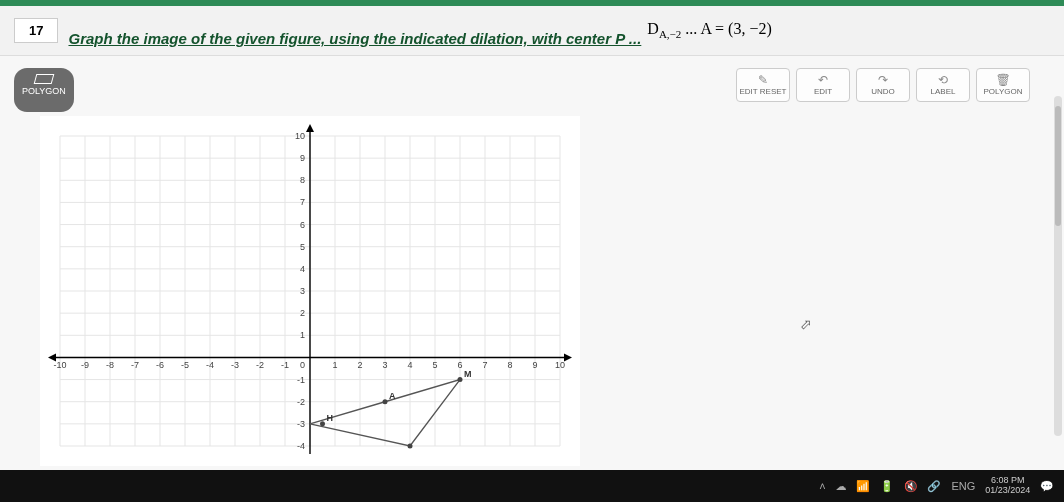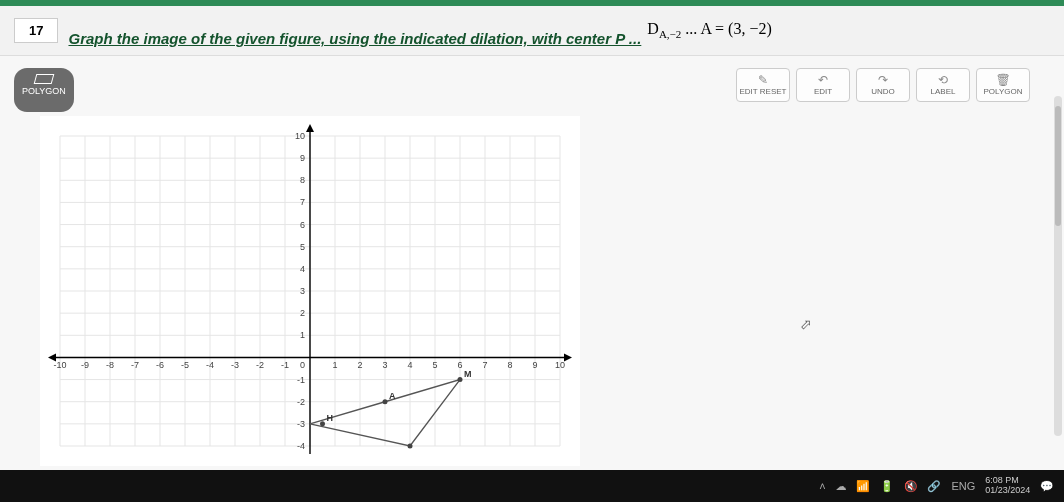--- a/index.html
+++ b/index.html
@@ -23,21 +23,21 @@
   .gridline { stroke: #e5e5e5; stroke-width: 1; }
   .ticklabel { font-size: 9px; fill: #444; }
   .shape { fill: none; stroke: #555; stroke-width: 1.4; }
   .pt { fill: #444; }
   .ptlabel { font-size: 9px; fill: #333; font-weight: bold; }
   .cursor { position: absolute; font-size: 14px; color: #555; }
   .taskbar { position: absolute; bottom: 0; left: 0; right: 0; height: 32px; background: #111; display: flex; align-items: center; justify-content: flex-end; padding: 0 10px; gap: 10px; color: #ccc; font-size: 10px; }
   .taskbar .left { flex: 1; display:flex; gap:14px; margin-left:220px;}
   .tray { display: flex; align-items: center; gap: 10px; }
   .trayico { color: #aaa; font-size: 11px; }
-  .clock { text-align: left; line-height: 1.1; font-size: 9px; }
+  .clock { text-align: center; line-height: 1.1; font-size: 9px; }
   .scrollind { position: absolute; right: 2px; top: 40px; bottom: 40px; width: 8px; background: #ddd; border-radius: 4px; }
   .scrollind::after { content:''; position:absolute; top:10px; left:1px; width:6px; height:120px; background:#bbb; border-radius:3px;}
 </style>
 </head>
 <body>
 
 <div class="topbar"></div>
 
 <div class="header">
   <div class="qnum">17</div>

